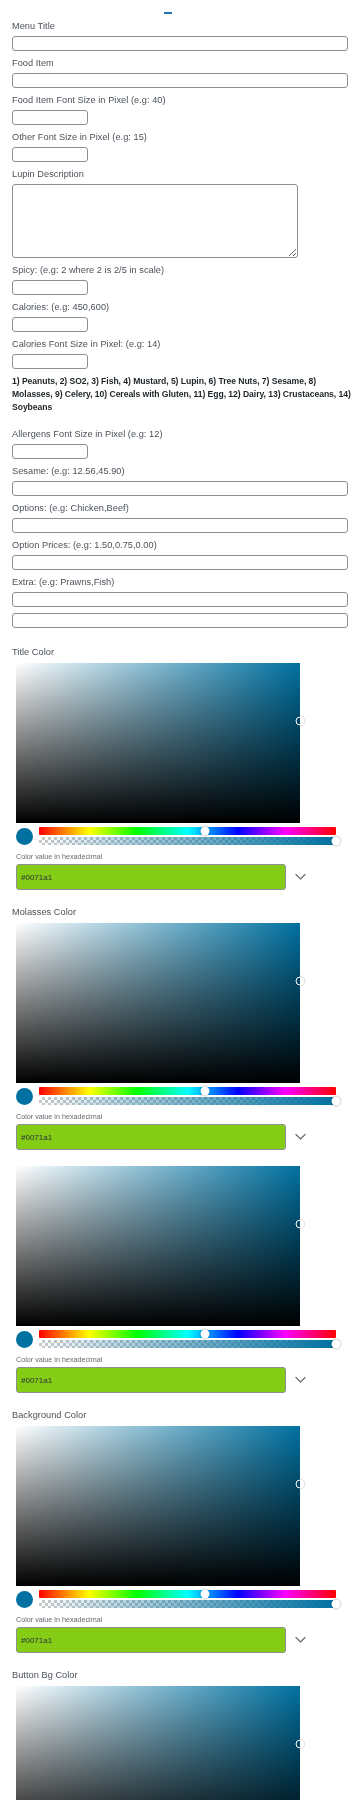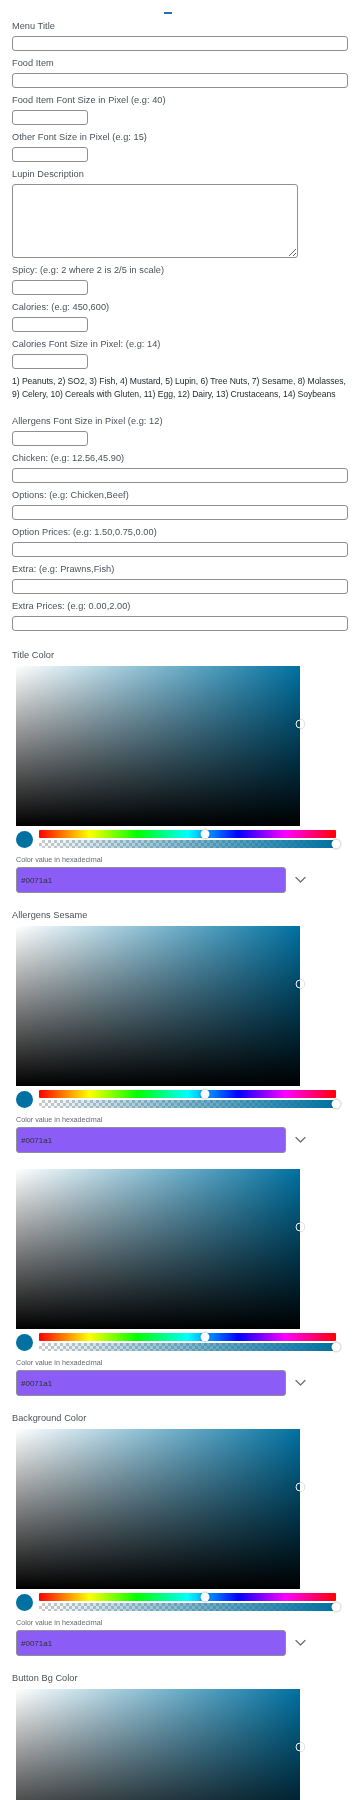--- a/index.html
+++ b/index.html
@@ -75,21 +75,21 @@
     color: #2c3338;
     padding: 3px 4px;
     margin: 0 0 6px 0;
     resize: vertical;
     outline: none;
   }
 
   .allergen-note {
     font-size: 8.6px;
     line-height: 13px;
-    font-weight: normal;
+    font-weight: bold;
     color: #1d2327;
     margin: 3px 0 14px 0;
     width: 340px;
     letter-spacing: -0.05px;
   }
 
   
   .color-section { margin: 0 0 6px 0; }
 
   .color-section .field-label { margin-bottom: 4px; }
@@ -185,21 +185,21 @@
     display: flex;
     align-items: center;
     margin-left: 16px;
   }
 
   input.hex-input {
     width: 270px;
     height: 15px;
     border: 1px solid #8c8f94;
     border-radius: 3px;
-    background: #8b5cf6;
+    background: #84cc16;
     font-size: 8px;
     font-family: "Liberation Sans", sans-serif;
     color: #2c3338;
     padding: 12px 4px;
     outline: none;
   }
 
   .chevron {
     width: 14px;
     height: 14px;
@@ -264,41 +264,40 @@
 
 
     <div class="allergen-note">1) Peanuts, 2) SO2, 3) Fish, 4) Mustard, 5) Lupin, 6) Tree Nuts, 7) Sesame, 8) Molasses, 9) Celery, 10) Cereals with Gluten, 11) Egg, 12) Dairy, 13) Crustaceans, 14) Soybeans</div>
 
     <div>
       <div class="field-label">Allergens Font Size in Pixel (e.g: 12)</div>
       <input class="txt small" type="text" value="" style="">
     </div>
 
     <div>
-      <div class="field-label">Chicken: (e.g: 12.56,45.90)</div>
+      <div class="field-label">Sesame: (e.g: 12.56,45.90)</div>
       <input class="txt full" type="text" value="" style="">
     </div>
 
     <div>
       <div class="field-label">Options: (e.g: Chicken,Beef)</div>
       <input class="txt full" type="text" value="" style="">
     </div>
 
     <div>
       <div class="field-label">Option Prices: (e.g: 1.50,0.75,0.00)</div>
       <input class="txt full" type="text" value="" style="">
     </div>
 
     <div>
       <div class="field-label">Extra: (e.g: Prawns,Fish)</div>
       <input class="txt full" type="text" value="" style="">
     </div>
 
     <div>
-      <div class="field-label">Extra Prices: (e.g: 0.00,2.00)</div>
       <input class="txt full" type="text" value="" style="">
     </div>
 
   </div>
 
   <div id="color-pickers-host">
   <div class="color-section">
     <div class="field-label" style="margin-left:12px">Title Color</div>
     <div class="picker">
       <div class="sv-panel">
@@ -321,21 +320,21 @@
         <span class="chevron">
           <svg width="11" height="8" viewBox="0 0 11 8" aria-hidden="true">
             <path d="M1 1.5 L5.5 6 L10 1.5" fill="none" stroke="#6b7177" stroke-width="1.3" stroke-linecap="round" stroke-linejoin="round"></path>
           </svg>
         </span>
       </div>
     </div>
   </div>
 <div class="section-gap"></div>
   <div class="color-section">
-    <div class="field-label" style="margin-left:12px">Allergens Sesame</div>
+    <div class="field-label" style="margin-left:12px">Molasses Color</div>
     <div class="picker">
       <div class="sv-panel">
         <div class="sv-pointer" style="left: 100%; top: 36%;"></div>
       </div>
       <div class="slider-row">
         <div class="swatch" style="background: rgb(0, 113, 161);"></div>
         <div class="sliders">
           <div class="hue-slider">
             <div class="slider-handle" style="left: 56%;"></div>
           </div>

